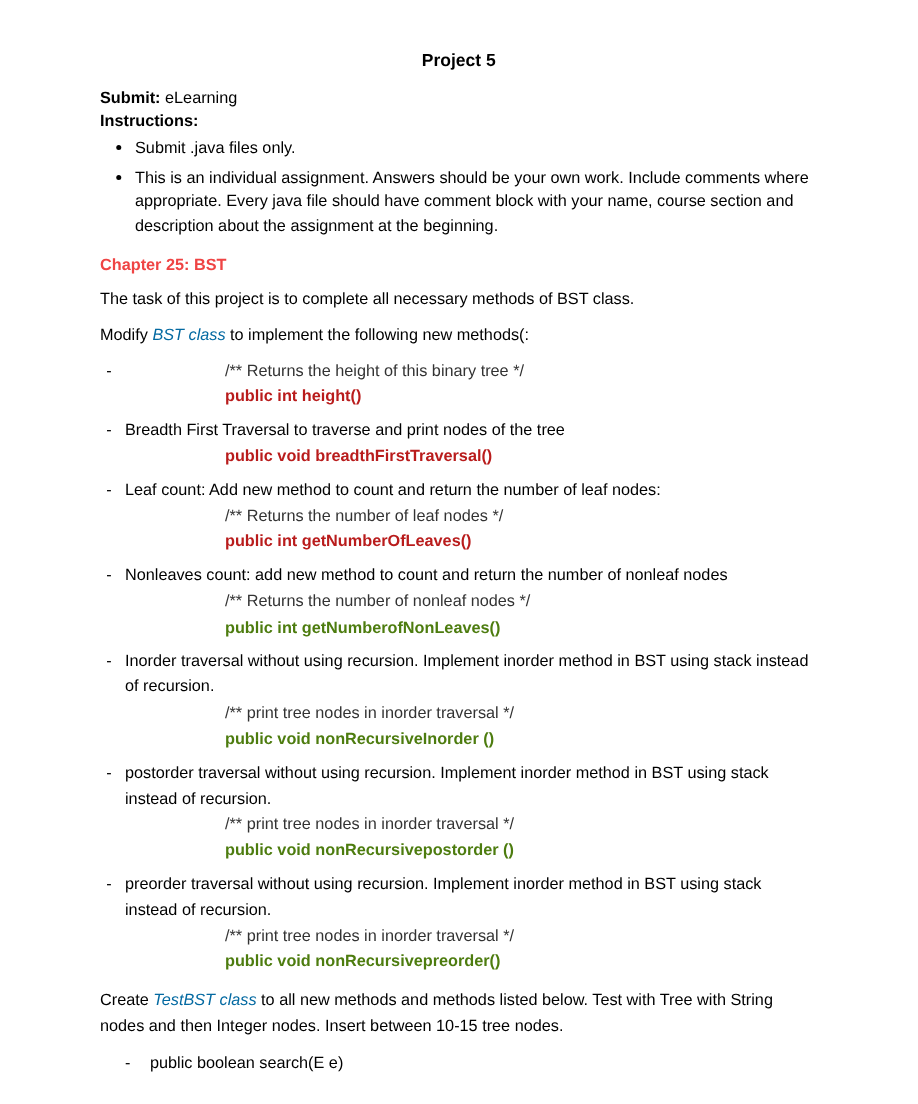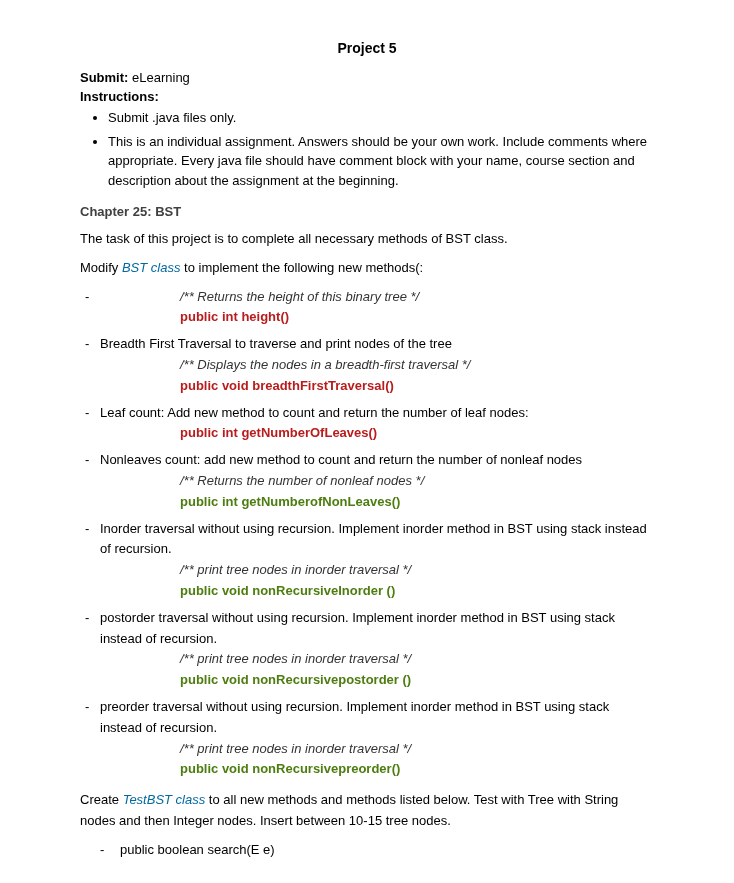--- a/index.html
+++ b/index.html
@@ -35,21 +35,21 @@
     ul.instructions-list {
       list-style: disc;
       padding-left: 28px;
       margin-bottom: 14px;
     }
     ul.instructions-list li {
       margin-bottom: 4px;
       line-height: 1.5;
     }
     .chapter-heading {
-      color: #404040;
+      color: #ef4444;
       font-weight: bold;
       font-size: 13px;
       margin-bottom: 10px;
     }
     .task-desc {
       margin-bottom: 8px;
       line-height: 1.6;
     }
     .modify-line {
       margin-bottom: 8px;
@@ -72,21 +72,20 @@
       line-height: 1.6;
     }
     .method-list > li::before {
       content: '-';
       position: absolute;
       left: 5px;
     }
     .code-comment {
       display: block;
       padding-left: 80px;
-      font-style: italic;
       color: #333333;
       line-height: 1.6;
     }
     .code-method {
       display: block;
       padding-left: 80px;
       font-weight: bold;
       color: #b91c1c;
       line-height: 1.6;
     }
@@ -142,25 +141,25 @@
   <span>Modify </span><a class="bst-class-link">BST class</a><span> to implement the following new methods(:</span>
 </div>
 
 <ul class="method-list">
   <li>
     <span class="code-comment">/** Returns the height of this binary tree */</span>
     <span class="code-method">public int height()</span>
   </li>
   <li>
     <span>Breadth First Traversal to traverse and print nodes of the tree</span>
-    <span class="code-comment">/** Displays the nodes in a breadth-first traversal */</span>
     <span class="code-method">public void breadthFirstTraversal()</span>
   </li>
   <li>
     <span>Leaf count: Add new method to count and return the number of leaf nodes:</span>
+    <span class="code-comment">/** Returns the number of leaf nodes */</span>
     <span class="code-method">public int getNumberOfLeaves()</span>
   </li>
   <li>
     <span>Nonleaves count: add new method to count and return the number of nonleaf nodes</span>
     <span class="code-comment">/** Returns the number of nonleaf nodes */</span>
     <span class="code-method blue-bold">public int getNumberofNonLeaves()</span>
   </li>
   <li>
     <span>Inorder traversal without using recursion. Implement inorder method in BST using stack instead of recursion.</span>
     <span class="code-comment">/** print tree nodes in inorder traversal */</span>

